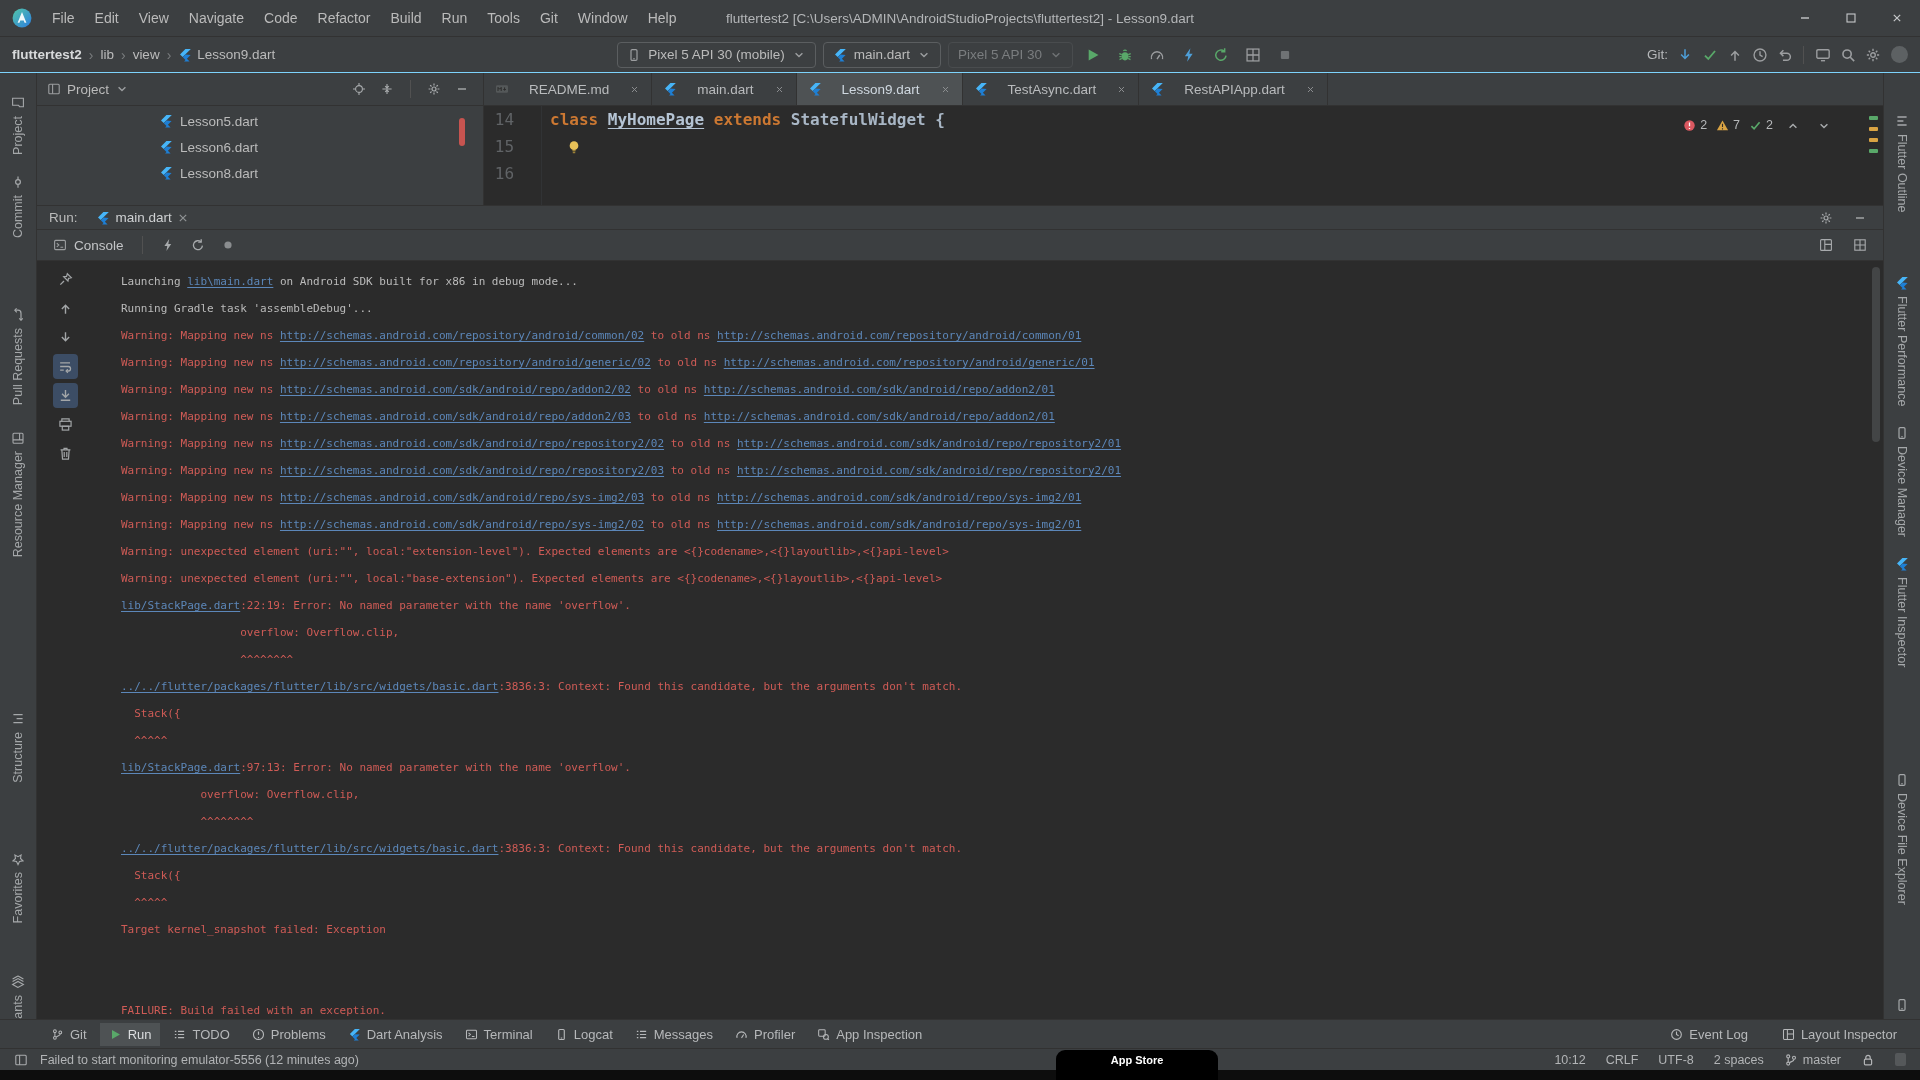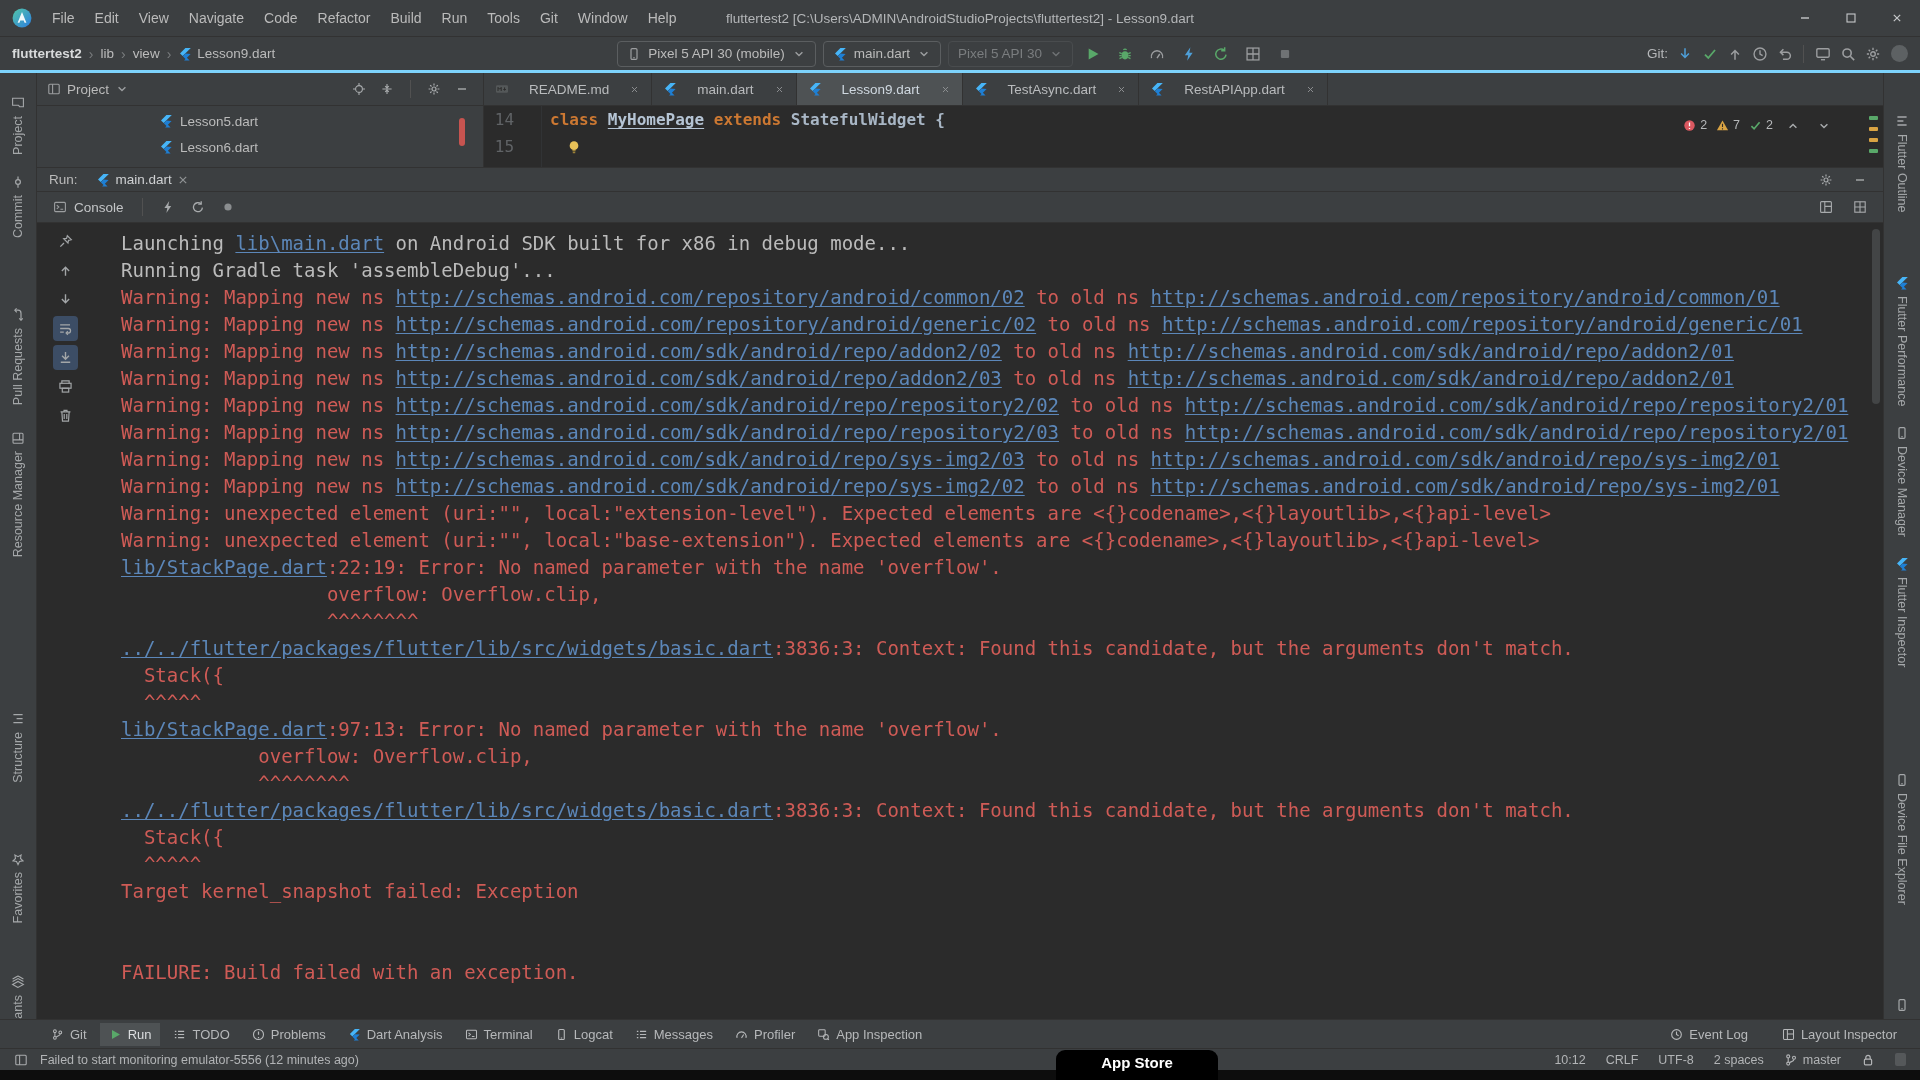--- a/index.html
+++ b/index.html
@@ -13,21 +13,21 @@
 
 .menubar{height:37px;background:#3c3f41;border-bottom:1px solid #323232;display:flex;align-items:center;position:relative;font-size:14px;flex:none;}
 .logo{width:22px;height:22px;margin:0 9px 0 11px;flex:none;}
 .menus{display:flex;align-items:center;height:100%;}
 .menu-item{padding:0 10px;line-height:36px;cursor:default;}
 .win-title{position:absolute;left:50%;transform:translateX(-50%);font-size:13.5px;color:#b4b6b8;white-space:nowrap;}
 .win-controls{margin-left:auto;display:flex;height:100%;}
 .win-btn{width:46px;display:flex;align-items:center;justify-content:center;color:#c6c8ca;}
 
 
-.toolbar{height:36px;background:#3c3f41;border-bottom:3px solid #7dd3fc;display:flex;align-items:center;padding:0 12px;font-size:13.5px;flex:none;}
+.toolbar{height:36px;background:#3c3f41;border-bottom:1px solid #7dd3fc;display:flex;align-items:center;padding:0 12px;font-size:13.5px;flex:none;}
 .crumbs{display:flex;align-items:center;gap:7px;white-space:nowrap;}
 .crumb{display:flex;align-items:center;gap:5px;}
 .crumb.bold span{font-weight:bold;color:#d8dadb;}
 .crumb-sep{color:#7a7d7f;font-size:14px;}
 .tb-center{display:flex;align-items:center;gap:7px;}
 .combo{display:flex;align-items:center;gap:7px;border:1px solid #5b5e60;border-radius:4px;height:26px;padding:0 9px;white-space:nowrap;}
 .combo.disabled{color:#7a7d7f;border-color:#494c4e;}
 .tbtn{width:25px;height:25px;display:flex;align-items:center;justify-content:center;border-radius:3px;color:#afb1b3;}
 .tbtn .ic{width:16px;height:16px;}
 .c-green{color:#59a869;} .c-blue{color:#4e9fd8;} .c-yellow{color:#c9b04d;} .c-dim{color:#6f7274;} .c-gray{color:#9c9ea0;}
@@ -63,21 +63,21 @@
 .tabs-row{height:33px;flex:none;background:#3c3f41;border-bottom:1px solid #323232;display:flex;align-items:stretch;font-size:13.5px;}
 .panel-header{width:447px;flex:none;display:flex;align-items:center;gap:6px;padding:0 10px;border-right:1px solid #323232;}
 .panel-header .grow{flex:1;}
 .phbtn{width:22px;height:22px;display:flex;align-items:center;justify-content:center;color:#a8abad;}
 .editor-tabs{display:flex;align-items:stretch;}
 .tab{display:flex;align-items:center;gap:20px;padding:0 11px;border-right:1px solid #323232;color:#b9bbbd;position:relative;}
 .tab.active{background:#4e5254;color:#cfd8e0;}
 .tab-close{width:11px;height:11px;color:#8f9294;}
 
 
-.content-row{height:62px;flex:none;display:flex;border-bottom:1px solid #323232;min-width:0;}
+.content-row{height:100px;flex:none;display:flex;border-bottom:1px solid #323232;min-width:0;}
 .project-panel{width:447px;flex:none;background:#3c3f41;border-right:1px solid #323232;position:relative;padding-top:2px;font-size:13.5px;overflow:hidden;}
 .tree-item{display:flex;align-items:center;gap:7px;height:26px;padding-left:122px;}
 .proj-thumb{position:absolute;right:18px;top:12px;width:6px;height:28px;background:#c75450;border-radius:3px;}
 .editor{flex:1;min-width:0;background:#2b2b2b;display:flex;position:relative;font-family:"DejaVu Sans Mono",monospace;font-size:16px;line-height:27px;overflow:hidden;}
 .gutter{width:58px;flex:none;text-align:center;color:#606366;padding-right:16px;border-right:1px solid #313335;}
 .lnum{height:27px;}
 .codes{padding-left:8px;font-weight:bold;}
 .code-line{height:27px;display:flex;align-items:center;white-space:pre;}
 .tok-kw{color:#cc7832;} .tok-pl{color:#a9b7c6;} .tok-ann{color:#bbb529;}
 .tok-cls{color:#b5c4d4;text-decoration:underline;text-underline-offset:3px;}
@@ -98,21 +98,21 @@
 .console-toolbar{height:31px;flex:none;background:#3c3f41;border-bottom:1px solid #323232;display:flex;align-items:center;gap:8px;padding:0 12px;font-size:13.5px;}
 .console-tab{display:flex;align-items:center;gap:7px;padding:2px 4px;color:#c3c5c7;}
 .ct-right{margin-left:auto;display:flex;gap:12px;}
 
 
 .console-body{flex:1;min-height:0;display:flex;background:#2b2b2b;position:relative;overflow:hidden;}
 .console-gutter{width:56px;flex:none;display:flex;flex-direction:column;align-items:center;gap:4px;padding-top:6px;}
 .cg-btn{width:25px;height:25px;border-radius:4px;display:flex;align-items:center;justify-content:center;color:#a3a6a8;}
 .cg-btn.selected{background:rgba(77,111,160,.5);}
 .cg-btn .ic{width:15px;height:15px;}
-.console-output{flex:1;min-width:0;padding:7px 16px 0 28px;font-family:"DejaVu Sans Mono",monospace;font-size:19px;line-height:27px;white-space:pre;overflow:hidden;}
+.console-output{flex:1;min-width:0;padding:7px 16px 0 28px;font-family:"DejaVu Sans Mono",monospace;font-size:11px;line-height:27px;white-space:pre;overflow:hidden;}
 .cline{height:27px;white-space:pre;}
 .cplain{color:#bbbbbb;}
 .cerr{color:#cf5b56;}
 .clink{color:#5c87b9;text-decoration:underline;text-underline-offset:2px;}
 .console-scroll{position:absolute;right:3px;top:6px;width:8px;height:175px;border-radius:4px;background:#505355;opacity:.65;}
 
 
 .bottom-toolbar{height:29px;flex:none;background:#3c3f41;border-top:1px solid #323232;display:flex;align-items:center;gap:4px;padding:0 14px 0 42px;font-size:13px;}
 .bt-item{display:flex;align-items:center;gap:6px;padding:4px 9px;color:#b6b8ba;white-space:nowrap;}
 .bt-item .ic{width:13px;height:13px;}
@@ -120,21 +120,21 @@
 .bt-right{margin-left:auto;display:flex;gap:16px;}
 
 
 .status-bar{height:22px;flex:none;background:#3c3f41;border-top:1px solid #323232;display:flex;align-items:center;gap:8px;padding:0 14px 0 10px;font-size:12.5px;color:#b2b4b6;}
 .sb-right{margin-left:auto;display:flex;align-items:center;gap:20px;}
 .sb-item{display:flex;align-items:center;gap:5px;white-space:nowrap;}
 .mem{width:11px;height:13px;border-radius:2px;background:#55585a;}
 
 
 .desktop-strip{height:10px;flex:none;background:#0d0d0d;}
-.taskbar-app{position:absolute;left:1056px;bottom:0;width:162px;height:30px;background:#000;border-radius:9px 9px 0 0;display:flex;justify-content:center;padding-top:4px;color:#fff;font-weight:bold;font-size:15px;z-index:9;}
+.taskbar-app{position:absolute;left:1056px;bottom:0;width:162px;height:30px;background:#000;border-radius:9px 9px 0 0;display:flex;justify-content:center;padding-top:4px;color:#fff;font-weight:bold;font-size:11px;z-index:9;}
 </style>
 </head>
 <body>
 
 <div class="app">
 
   <header class="menubar">
     <svg class="logo" viewBox="0 0 14 14">
       <defs>
           <linearGradient id="asg" x1="0" y1="0" x2="1" y2="1">

